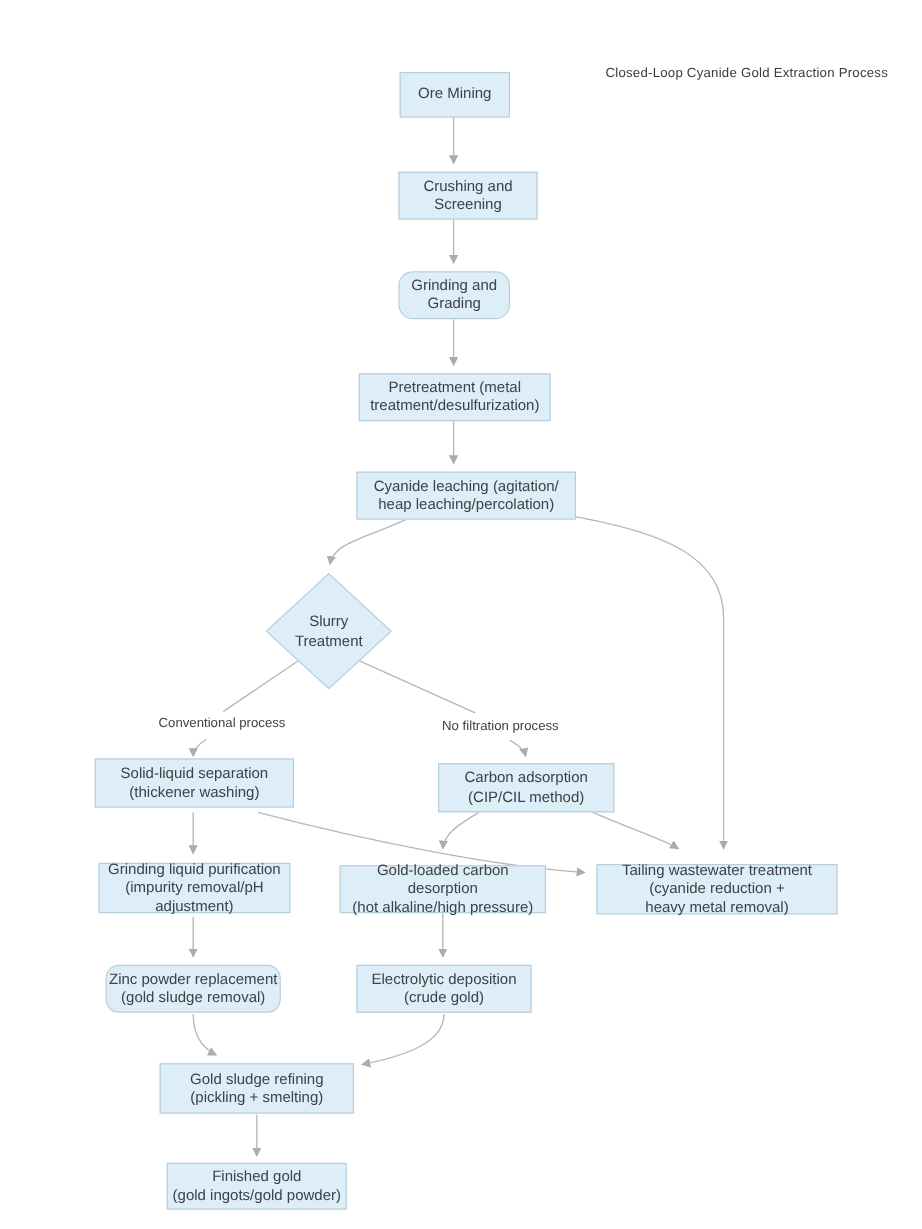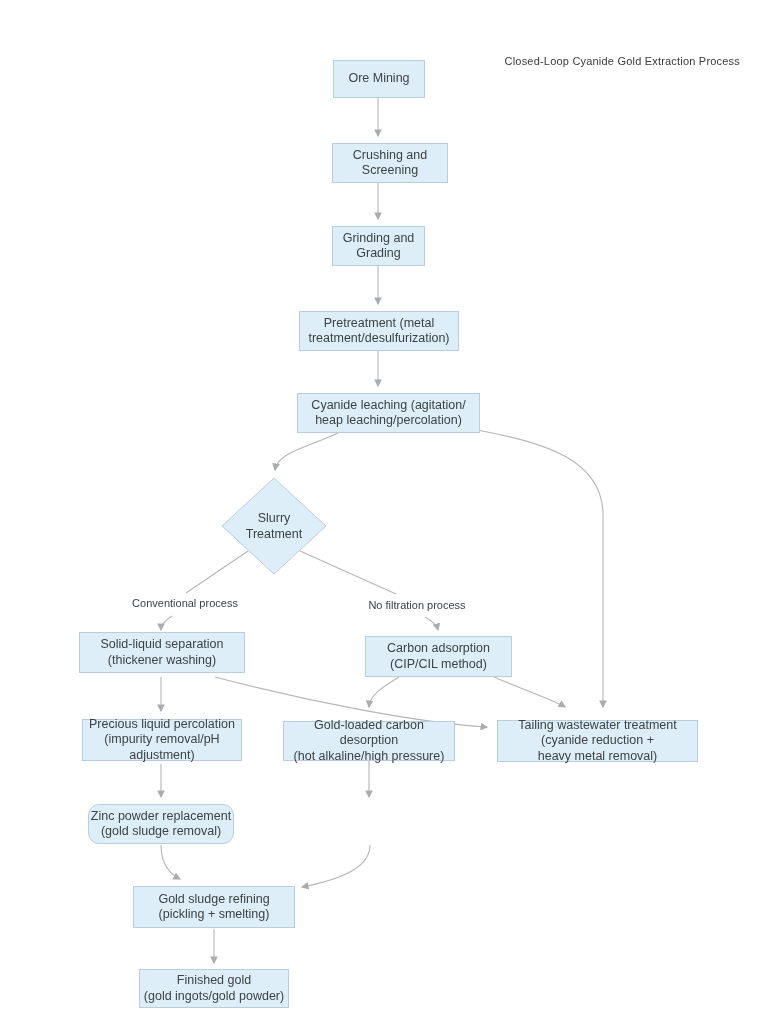--- a/index.html
+++ b/index.html
@@ -69,21 +69,21 @@
     <path class="connector" d="M214,929 L214,963" marker-end="url(#arrow)"></path>
 
     <polygon class="diamond" points="222,526 274,478 326,526 274,574"></polygon>
   </svg>
 
   <div class="node" style="left:333px;top:60px;width:92px;height:38px;">Ore Mining</div>
 
   <div class="node" style="left:332px;top:143px;width:116px;height:40px;">Crushing and
 Screening</div>
 
-  <div class="node" style="left:332px;top:226px;width:93px;height:40px;">Grinding and
+  <div class="node" style="left:332px;top:226px;width:93px;height:40px;border-radius:12px;">Grinding and
 Grading</div>
 
   <div class="node" style="left:299px;top:311px;width:160px;height:40px;">Pretreatment (metal
 treatment/desulfurization)</div>
 
   <div class="node" style="left:297px;top:393px;width:183px;height:40px;">Cyanide leaching (agitation/
 heap leaching/percolation)</div>
 
   <div class="diamond-label" style="left:224px;top:496px;width:100px;height:60px;">Slurry
 Treatment</div>
@@ -91,34 +91,36 @@
   <div class="edge-label" style="left:110px;top:597px;width:150px;">Conventional process</div>
 
   <div class="edge-label" style="left:342px;top:599px;width:150px;">No filtration process</div>
 
   <div class="node" style="left:79px;top:632px;width:166px;height:41px;">Solid-liquid separation
 (thickener washing)</div>
 
   <div class="node" style="left:365px;top:636px;width:147px;height:41px;">Carbon adsorption
 (CIP/CIL method)</div>
 
-  <div class="node" style="left:82px;top:719px;width:160px;height:42px;">Precious liquid percolation
+  <div class="node" style="left:82px;top:719px;width:160px;height:42px;">Grinding liquid purification
 (impurity removal/pH
 adjustment)</div>
 
   <div class="node" style="left:283px;top:721px;width:172px;height:40px;">Gold-loaded carbon desorption
 (hot alkaline/high pressure)</div>
 
   <div class="node" style="left:497px;top:720px;width:201px;height:42px;">Tailing wastewater treatment
 (cyanide reduction +
 heavy metal removal)</div>
 
   <div class="node" style="left:88px;top:804px;width:146px;height:40px;border-radius:11px;">Zinc powder replacement
 (gold sludge removal)</div>
 
+  <div class="node" style="left:297px;top:804px;width:146px;height:40px;">Electrolytic deposition
+(crude gold)</div>
 
   <div class="node" style="left:133px;top:886px;width:162px;height:42px;">Gold sludge refining
 (pickling + smelting)</div>
 
   <div class="node" style="left:139px;top:969px;width:150px;height:39px;">Finished gold
 (gold ingots/gold powder)</div>
 
 </div>
 
 </body></html>

